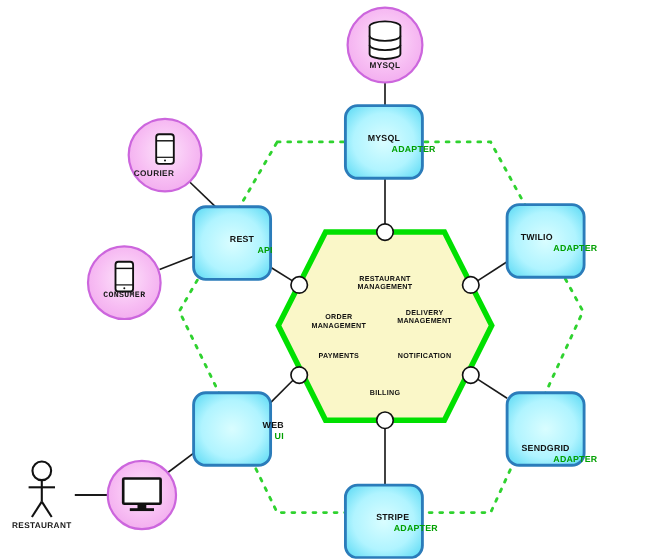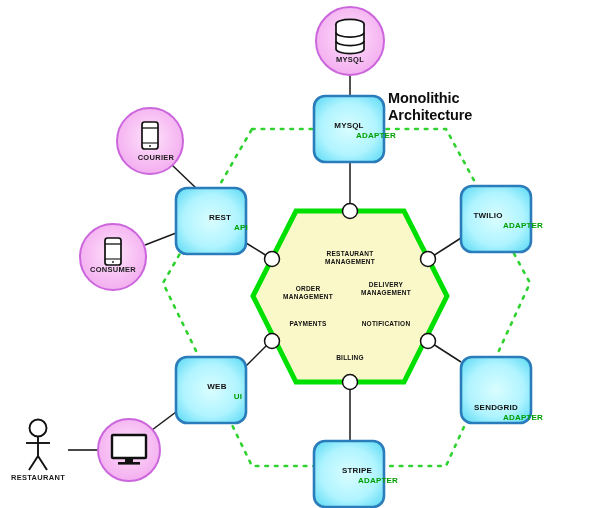--- a/index.html
+++ b/index.html
@@ -110,31 +110,27 @@
 
   <g stroke="#111111" stroke-width="1.9" fill="none">
     <circle cx="38" cy="428" r="8.5" fill="#ffffff"></circle>
     <line x1="38" y1="437" x2="38" y2="456"></line>
     <line x1="26" y1="443" x2="50" y2="443"></line>
     <line x1="38" y1="456" x2="29" y2="470"></line>
     <line x1="38" y1="456" x2="47" y2="470"></line>
   </g>
 </svg>
 
-<div class="lbl diagram-title" style="left:388px;top:90px;width:180px;text-align:left;">
-  <div>Monolithic</div>
-  <div>Architecture</div>
-</div>
 
 <div class="lbl" style="left:176px;top:213px;width:88px;">
   <div class="node-title">REST</div>
   <div class="node-sub">API</div>
 </div>
 
-<div class="lbl" style="left:176px;top:382px;width:82px;">
+<div class="lbl" style="left:176px;top:382px;width:82px;text-align:right;">
   <div class="node-title">WEB</div>
   <div class="node-sub">UI</div>
 </div>
 
 <div class="lbl" style="left:314px;top:121px;width:70px;">
   <div class="node-title">MYSQL</div>
   <div class="node-sub">ADAPTER</div>
 </div>
 
 <div class="lbl" style="left:461px;top:211px;width:54px;">
@@ -146,22 +142,22 @@
   <div class="node-title">SENDGRID</div>
   <div class="node-sub">ADAPTER</div>
 </div>
 
 <div class="lbl" style="left:314px;top:466px;width:86px;">
   <div class="node-title">STRIPE</div>
   <div class="node-sub">ADAPTER</div>
 </div>
 
 <div class="lbl circle-lbl" style="left:320px;top:55px;width:60px;">MYSQL</div>
-<div class="lbl circle-lbl" style="left:124px;top:153px;width:64px;">COURIER</div>
-<div class="lbl circle-lbl" style="left:77px;top:265px;width:72px;">CONSUMER</div>
+<div class="lbl circle-lbl" style="left:108px;top:153px;width:64px;">COURIER</div>
+<div class="lbl circle-lbl" style="left:77px;top:265px;width:72px;font-family:Liberation Mono, monospace;">CONSUMER</div>
 <div class="lbl actor-lbl" style="left:0px;top:473px;width:76px;">RESTAURANT</div>
 
 <div class="lbl hex-svc" style="left:305px;top:250px;width:90px;">
   <div>RESTAURANT</div>
   <div>MANAGEMENT</div>
 </div>
 
 <div class="lbl hex-svc" style="left:268px;top:285px;width:80px;">
   <div>ORDER</div>
   <div>MANAGEMENT</div>

